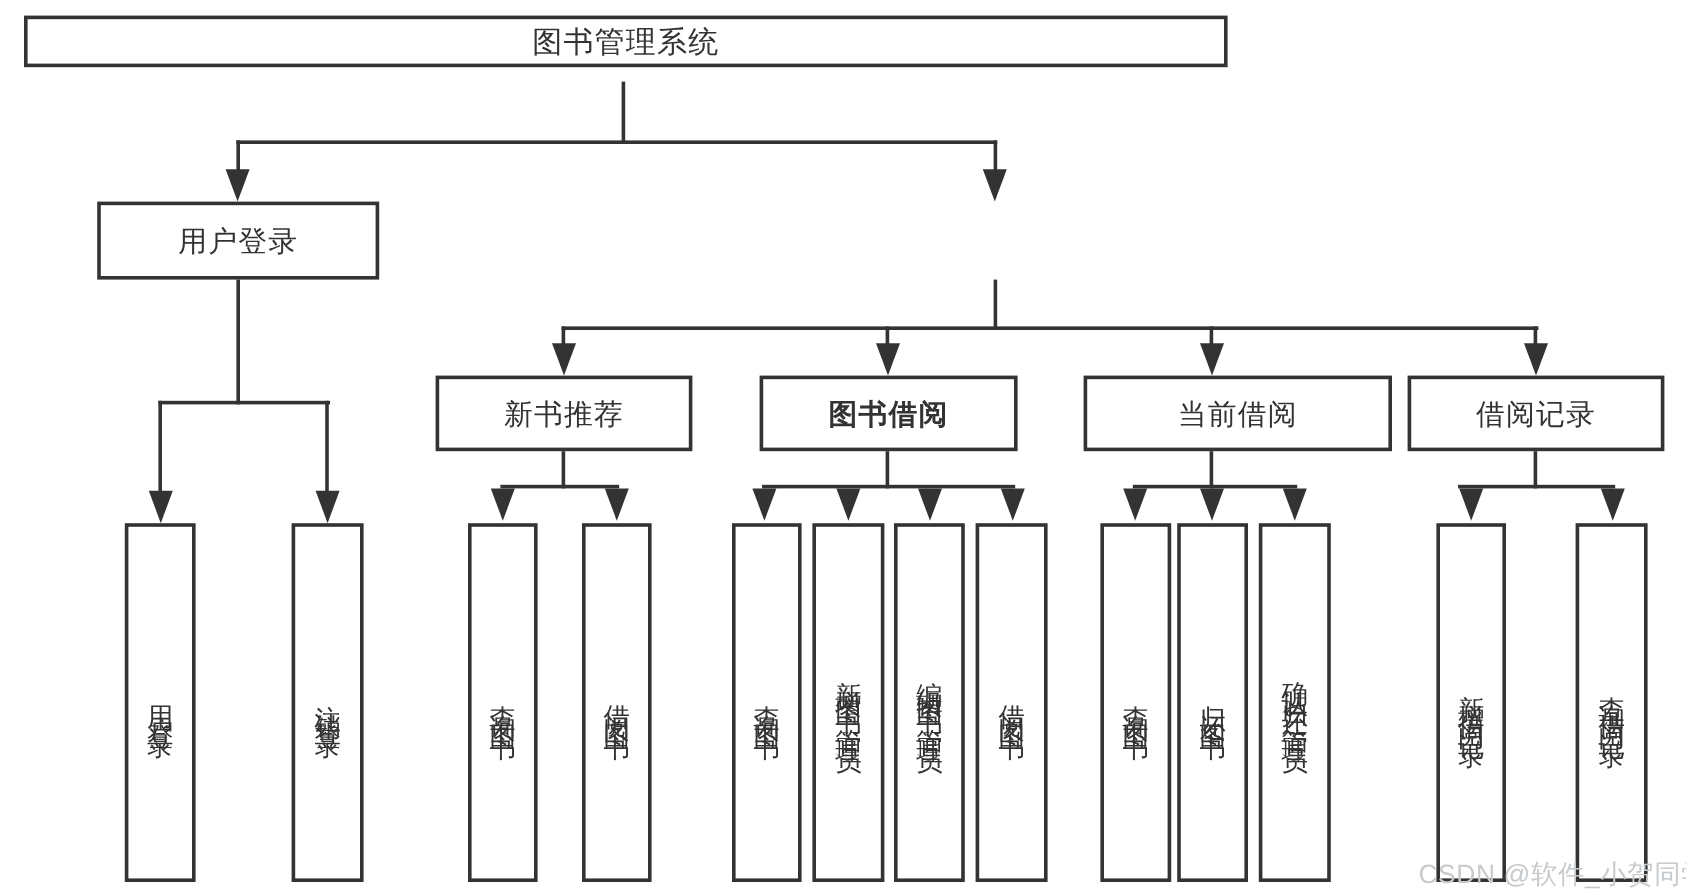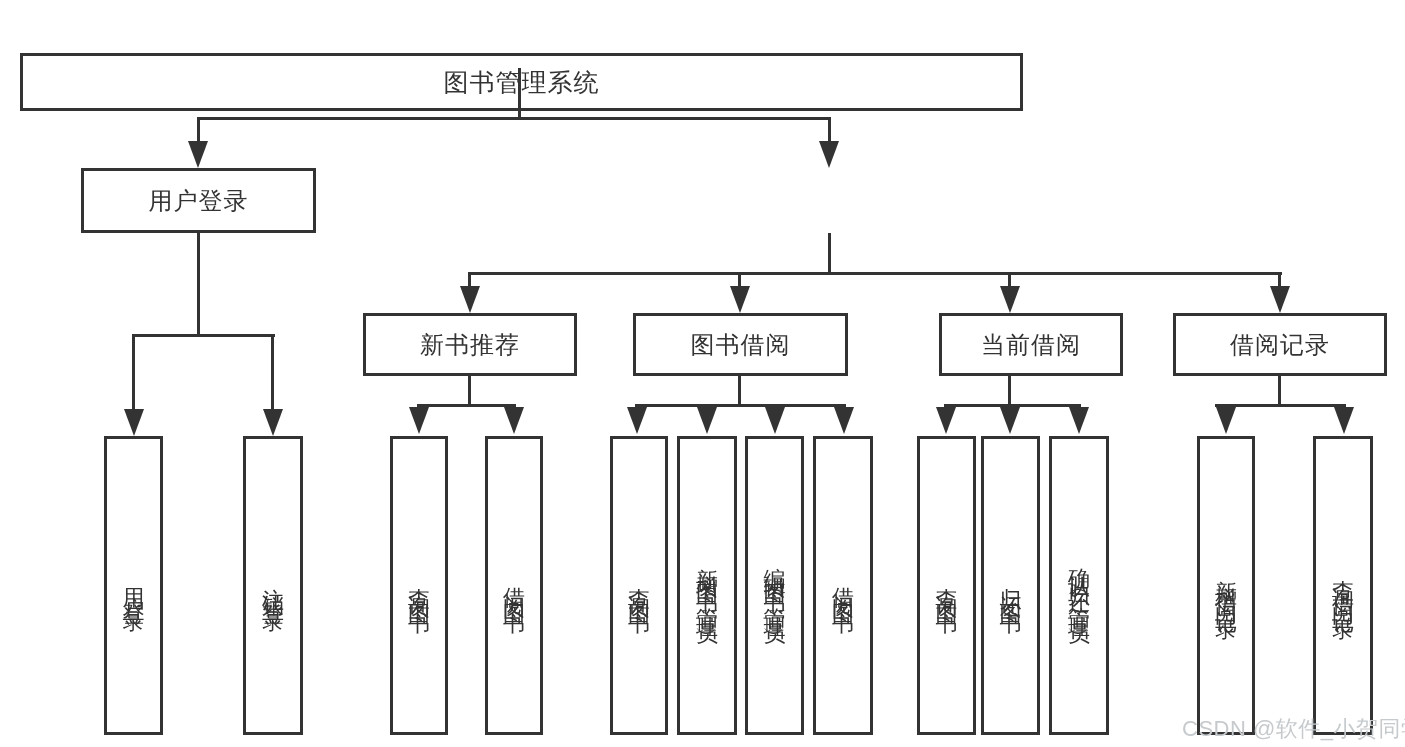--- a/index.html
+++ b/index.html
@@ -56,21 +56,21 @@
     letter-spacing:0.5px;
     z-index:10;
     white-space:nowrap;
   }
 </style>
 </head>
 <body>
 
 <div id="canvas">
 
-  <div class="box lv1" style="left:20px;top:13px;width:1003px;height:58px;margin-top:40px;">
+  <div class="box lv1" style="left:20px;top:13px;width:1003px;height:43px;">
     <span>图书管理系统</span>
   </div>
 
   <div class="vline" style="left:518px;top:68px;height:52px;"></div>
   <div class="hline" style="left:197px;top:117px;width:634px;"></div>
   <div class="vline" style="left:197px;top:117px;height:28px;"></div>
   <div class="tri" style="left:188px;top:141px;"></div>
   <div class="vline" style="left:828px;top:117px;height:28px;"></div>
   <div class="tri" style="left:819px;top:141px;"></div>
 
@@ -92,24 +92,24 @@
   <div class="vline" style="left:738px;top:272px;height:16px;"></div>
   <div class="tri" style="left:730px;top:286px;"></div>
   <div class="vline" style="left:1008px;top:272px;height:16px;"></div>
   <div class="tri" style="left:1000px;top:286px;"></div>
   <div class="vline" style="left:1278px;top:272px;height:16px;"></div>
   <div class="tri" style="left:1270px;top:286px;"></div>
 
   <div class="box lv3" style="left:363px;top:313px;width:214px;height:63px;">
     <span>新书推荐</span>
   </div>
-  <div class="box lv3" style="left:633px;top:313px;width:215px;height:63px;">
+  <div class="box lv3" style="left:633px;top:313px;width:215px;height:63px;font-weight:bold;">
     <span>图书借阅</span>
   </div>
-  <div class="box lv3" style="left:903px;top:313px;width:184px;height:63px;margin-left:36px;">
+  <div class="box lv3" style="left:903px;top:313px;width:257px;height:63px;">
     <span>当前借阅</span>
   </div>
   <div class="box lv3" style="left:1173px;top:313px;width:214px;height:63px;">
     <span>借阅记录</span>
   </div>
 
   <div class="vline" style="left:468px;top:376px;height:31px;"></div>
   <div class="hline" style="left:417px;top:404px;width:99px;"></div>
   <div class="tri" style="left:409px;top:407px;"></div>
   <div class="tri" style="left:504px;top:407px;"></div>

